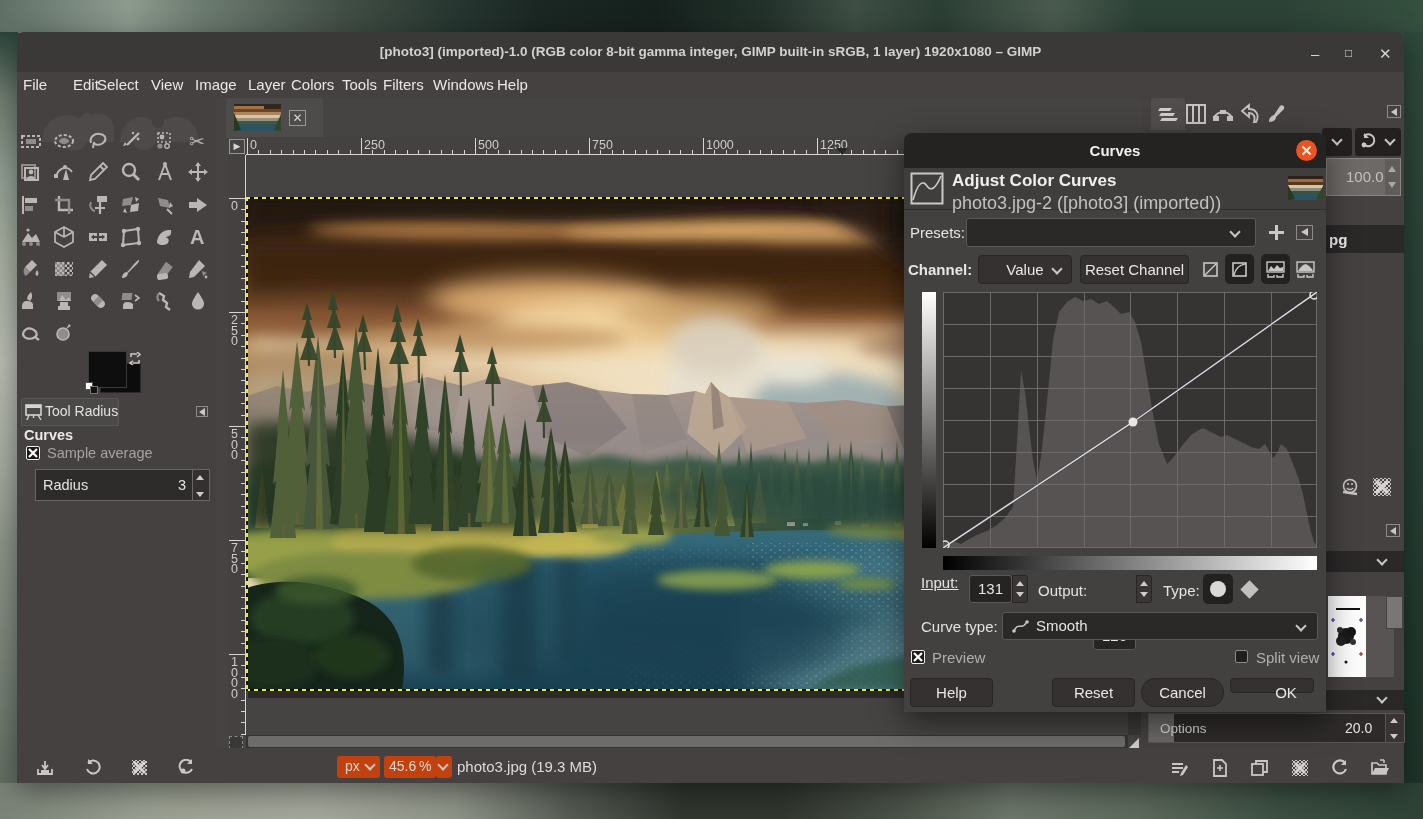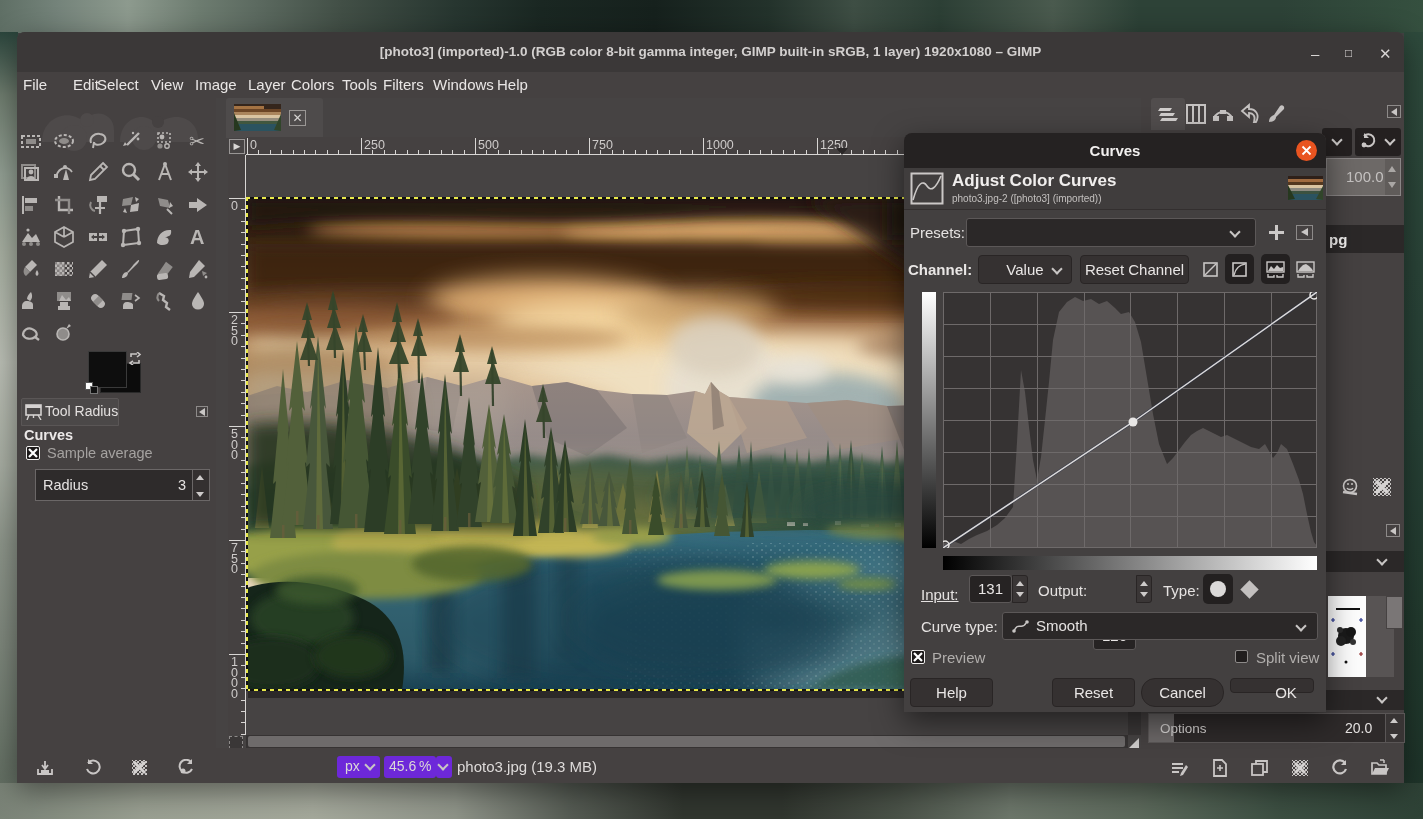--- a/index.html
+++ b/index.html
@@ -44,21 +44,21 @@
 #corner{position:absolute;left:229px;top:139px;width:16px;height:15px;background:#474444;
 border:1px solid #999695;color:#d8d6d4;font-size:9px;line-height:13px;text-align:center;}
 #photo{position:absolute;left:247px;top:198px;width:876px;height:492px;}
 .dashh{position:absolute;height:2px;background:repeating-linear-gradient(90deg,#e8e84a 0 4px,#111 4px 8px);}
 .dashv{position:absolute;width:2px;background:repeating-linear-gradient(180deg,#e8e84a 0 4px,#111 4px 8px);}
 #hsb{position:absolute;left:246px;top:735px;width:882px;height:13px;background:#363333;}
 #hsbt{position:absolute;left:248px;top:736px;width:877px;height:11px;background:#6e6b6b;border-radius:2px;}
 #status{position:absolute;left:216px;top:748px;width:925px;height:35px;background:#454141;}
 
 #rd{position:absolute;left:1145px;top:98px;width:259px;height:685px;background:#454141;}
-.dk{position:absolute;background:#6d28d9;border-radius:3px;}
+.dk{position:absolute;background:#c2410c;border-radius:3px;}
 .chev{display:inline-block;width:8px;height:8px;border-right:2px solid #c9c6c5;border-bottom:2px solid #c9c6c5;transform:rotate(45deg);}
 
 #dlg{position:absolute;left:904px;top:133px;width:422px;height:579px;background:#434040;
 border-radius:8px 8px 0 0;box-shadow:0 10px 30px rgba(0,0,0,.5);}
 #dlgtitle{position:absolute;left:904px;top:133px;width:422px;height:35px;background:#252222;
 border-radius:8px 8px 0 0;color:#f2f0ef;font-weight:bold;font-size:15px;text-align:center;line-height:35px;}
 #dlghead{position:absolute;left:904px;top:168px;width:422px;height:42px;background:#403d3d;border-bottom:1px solid #332f2f;}
 .lbl{position:absolute;color:#e5e2e1;font-size:15px;}
 .lblb{position:absolute;color:#e9e6e5;font-size:15px;font-weight:bold;}
 .inbox{position:absolute;background:#262323;border:1px solid #5c5858;border-radius:3px;color:#e9e6e5;font-size:15px;}
@@ -813,21 +813,21 @@
 <div class="abs" style="left:1296px;top:140px;width:21px;height:21px;border-radius:50%;background:#e95420;"></div>
 <svg class="abs" style="left:1301px;top:145px;" width="11" height="11" viewBox="0 0 11 11">
  <path d="M1.5 1.5 L9.5 9.5 M9.5 1.5 L1.5 9.5" stroke="#fff" stroke-width="1.8"></path>
   </svg>
 <div id="dlghead"></div>
 <svg class="abs" style="left:910px;top:172px;" width="34" height="33" viewBox="0 0 34 33">
  <rect x="1.5" y="1.5" width="31" height="30" fill="none" stroke="#cbc8c7" stroke-width="2"></rect>
  <path d="M3 28 C8 10 13 8 17 14 C21 20 26 16 31 4" fill="none" stroke="#cbc8c7" stroke-width="1.6"></path>
 </svg>
 <div class="abs" style="left:952px;top:171px;color:#f0eeed;font-weight:bold;font-size:17px;">Adjust Color Curves</div>
-<div class="abs" style="left:952px;top:193px;color:#c3c0bf;font-size:10px;">photo3.jpg-2 ([photo3] (imported))</div>
+<div class="abs" style="left:952px;top:193px;color:#c3c0bf;font-size:18px;">photo3.jpg-2 ([photo3] (imported))</div>
 <svg class="abs" style="left:1288px;top:176px;" width="35" height="24" viewBox="0 0 35 24">
  <rect width="35" height="24" fill="#2e2019"></rect>
  <rect y="3" width="35" height="3" fill="#a06b40"></rect>
  <rect y="6" width="35" height="3" fill="#54381f"></rect>
  <rect y="9" width="35" height="3" fill="#d9c4a2"></rect>
  <rect y="12" width="35" height="3" fill="#8d8a80"></rect>
  <rect y="15" width="35" height="3" fill="#3c5240"></rect>
  <rect y="18" width="35" height="6" fill="#2b5360"></rect>
  <path d="M0 24 L0 9 L7 23 Z" fill="#26381f"></path>
  <path d="M35 24 L35 10 L28 23 Z" fill="#31452a"></path>
@@ -874,21 +874,21 @@
   <path d="M.5 0 V256 M47.5 0 V256 M94.5 0 V256 M141.5 0 V256 M187.5 0 V256 M234.5 0 V256 M281.5 0 V256 M328.5 0 V256 M373.5 0 V256"></path>
  </g>
  <path d="M0 256 L190 130 L374 0" stroke="#2a3145" stroke-width="2.5" fill="none" opacity=".8"></path>
  <path d="M0 256 L190 130 L374 0" stroke="#dcdad9" stroke-width="1.5" fill="none"></path>
  <circle cx="2" cy="253" r="4" fill="none" stroke="#e8e6e5" stroke-width="1.5"></circle>
  <circle cx="371" cy="3" r="4" fill="none" stroke="#e8e6e5" stroke-width="1.5"></circle>
  <circle cx="190" cy="130" r="4.5" fill="#e8e6e5"></circle>
 </svg>
 <div class="abs" style="left:943px;top:556px;width:374px;height:14px;background:linear-gradient(90deg,#000,#fff);"></div>
 
-<div class="lbl" style="left:921px;top:586px;text-decoration:underline;">Input:</div>
+<div class="lbl" style="left:921px;top:574px;text-decoration:underline;">Input:</div>
 <div class="inbox" style="left:969px;top:575px;width:43px;height:28px;line-height:26px;text-align:center;">131</div>
 <div class="spincol" style="left:1012px;top:575px;height:28px;">
     <div class="up"></div>
     <div class="dn"></div>
   </div>
 <div class="lbl" style="left:1038px;top:582px;">Output:</div>
 <div class="inbox" style="left:1093px;top:575px;width:43px;height:28px;line-height:26px;text-align:center;margin-top:47px;">126</div>
 <div class="spincol" style="left:1136px;top:575px;height:28px;">
     <div class="up"></div>
     <div class="dn"></div>

